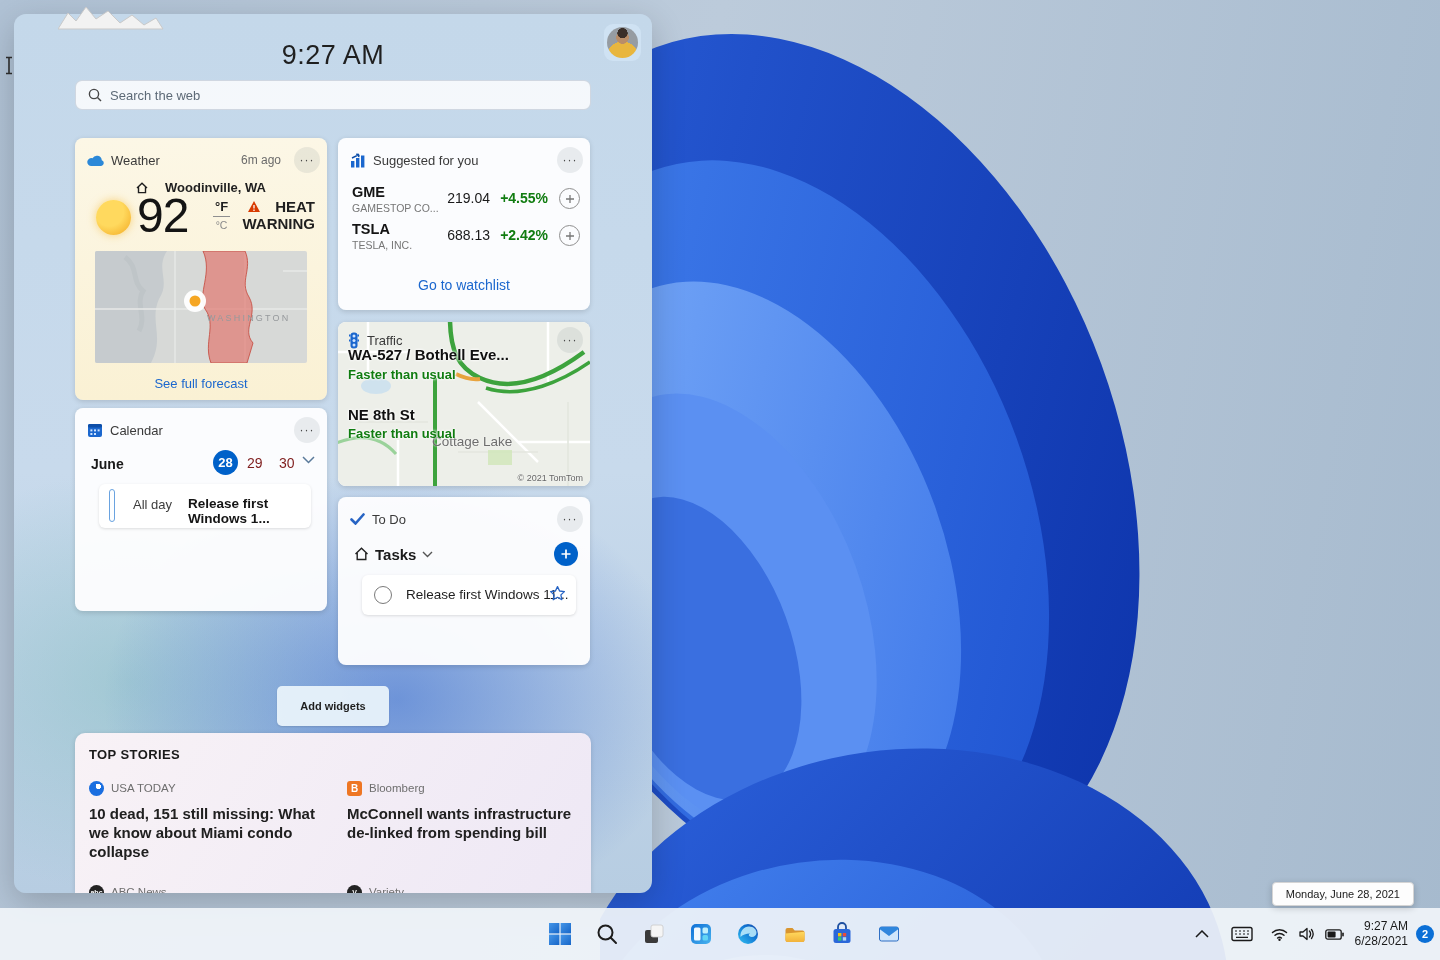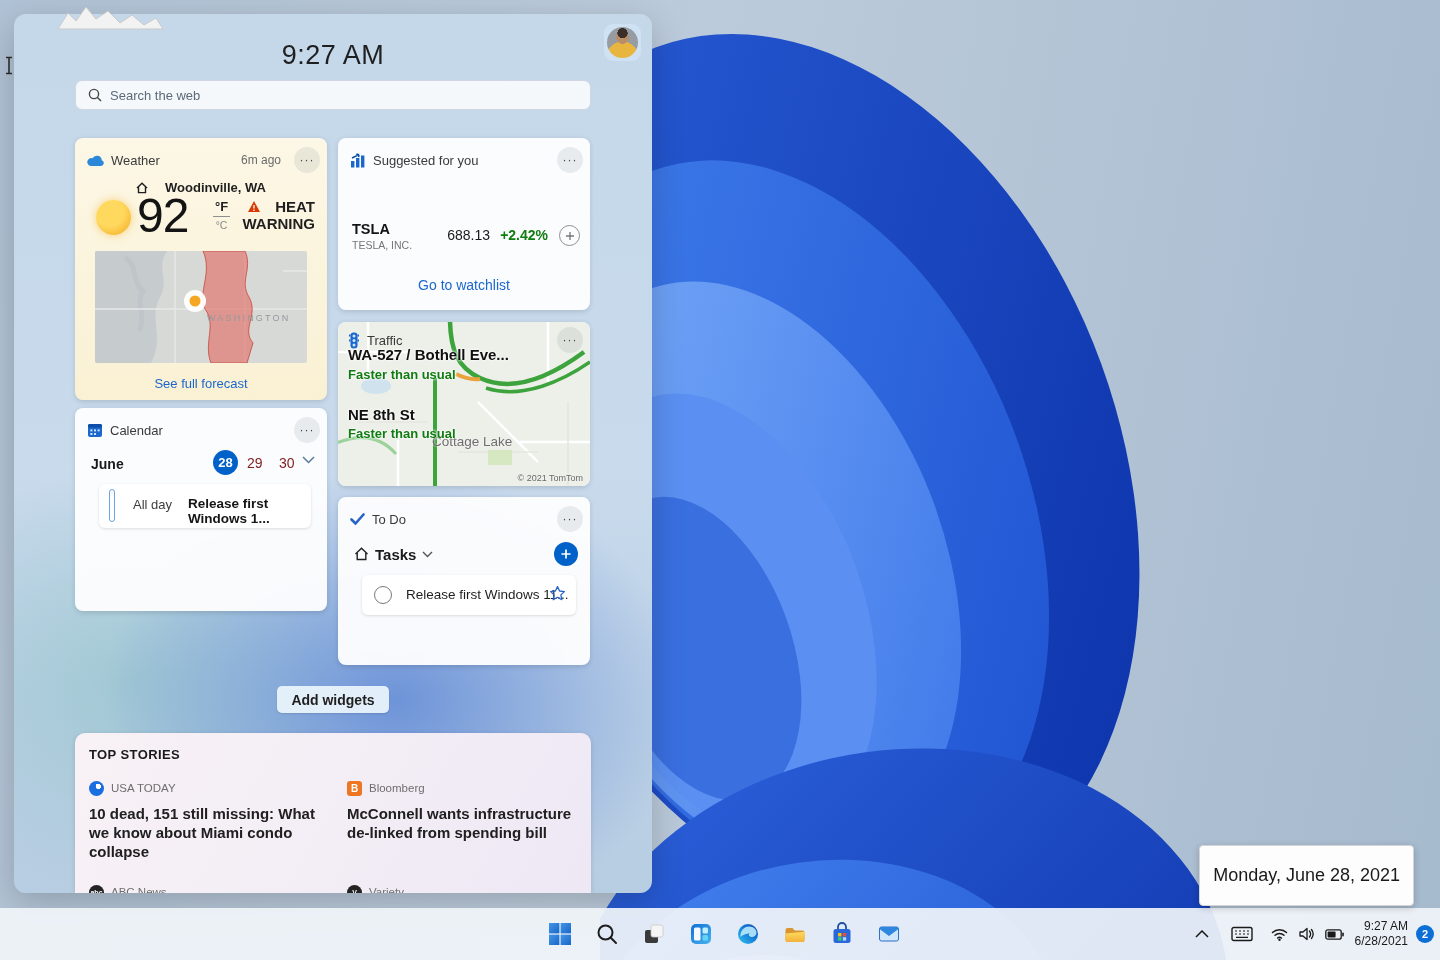--- a/index.html
+++ b/index.html
@@ -87,37 +87,37 @@
   .todo { left:324px; top:483px; width:252px; height:168px; }
   .todo-list-row { position:absolute; left:16px; right:12px; top:44px; height:26px; display:flex; align-items:center; gap:6px; }
   .todo-list-name { font-size:15px; font-weight:bold; color:#1a1a1a; }
   .todo-add { margin-left:auto; width:24px; height:24px; border-radius:50%; border:none; background:#0061c9; cursor:pointer; display:flex; align-items:center; justify-content:center; }
   .todo-item { position:absolute; left:24px; right:14px; top:78px; height:40px; background:#fff; border-radius:6px; box-shadow:0 1px 3px rgba(0,0,0,0.13); }
   .todo-check { position:absolute; left:12px; top:11px; width:18px; height:18px; border-radius:50%; border:1.5px solid #7a7a7a; background:transparent; cursor:pointer; }
   .todo-item-title { position:absolute; left:44px; top:12px; font-size:13.5px; color:#1f1f1f; }
   .todo-star { position:absolute; right:10px; top:10px; cursor:pointer; background:none; border:none; padding:0; }
 
   
-  .add-widgets { position:absolute; left:263px; top:672px; width:112px; height:27px; border:none; border-radius:5px; background:rgba(236,245,252,0.92); box-shadow:0 1px 2px rgba(0,0,0,0.12); font-family:"Liberation Sans",sans-serif; font-size:14px; font-weight:bold; color:#1f1f1f; cursor:pointer; }
+  .add-widgets { position:absolute; left:263px; top:672px; width:112px; height:40px; border:none; border-radius:5px; background:rgba(236,245,252,0.92); box-shadow:0 1px 2px rgba(0,0,0,0.12); font-family:"Liberation Sans",sans-serif; font-size:11px; font-weight:bold; color:#1f1f1f; cursor:pointer; }
 
   
   .topstories { position:absolute; left:61px; top:719px; width:516px; height:160px; border-radius:10px 10px 0 0; overflow:hidden; background:linear-gradient(120deg,#f8f2f6 0%,#eee8f5 100%); box-shadow:0 1.5px 5px rgba(0,0,0,0.13); }
   .ts-title { position:absolute; left:14px; top:14px; font-size:13px; font-weight:bold; letter-spacing:0.4px; color:#1a1a1a; }
   .ts-col-a { position:absolute; left:14px; top:46px; width:248px; }
   .ts-col-b { position:absolute; left:272px; top:46px; width:240px; }
   .ts-source { display:flex; align-items:center; gap:7px; font-size:11.5px; color:#6e6e6e; height:18px; }
   .logo-usatoday { width:15px; height:15px; border-radius:50%; background:radial-gradient(circle at 62% 36%, #fff 0 20%, rgba(0,0,0,0) 21%), #1a6ee0; }
   .logo-bloomberg { width:15px; height:15px; border-radius:3px; background:#ee7623; color:#fff; font-size:10px; font-weight:bold; text-align:center; line-height:15px; }
   .logo-dark-circle { width:15px; height:15px; border-radius:50%; background:#232323; color:#fff; font-size:7px; font-weight:bold; text-align:center; line-height:15px; }
   .ts-headline { margin-top:7px; font-size:15px; font-weight:bold; color:#202020; line-height:19px; cursor:pointer; }
   .ts-bottom-a { position:absolute; left:14px; top:150px; }
   .ts-bottom-b { position:absolute; left:272px; top:150px; }
 
   
-  .tooltip { position:absolute; right:26px; bottom:54px; padding:19px 13px; background:#fdfdfd; border:1px solid #d4d4d4; border-radius:4px; box-shadow:0 2px 7px rgba(0,0,0,0.20); font-size:18px; color:#1a1a1a; z-index:30; white-space:nowrap; }
+  .tooltip { position:absolute; right:26px; bottom:54px; padding:5px 13px; background:#fdfdfd; border:1px solid #d4d4d4; border-radius:4px; box-shadow:0 2px 7px rgba(0,0,0,0.20); font-size:11px; color:#1a1a1a; z-index:30; white-space:nowrap; }
 
   
   .taskbar { position:absolute; left:0; bottom:0; width:100%; height:52px; background:rgba(240,244,249,0.93); z-index:20; }
   .tb-center { position:absolute; left:540px; top:0; height:100%; display:flex; align-items:center; gap:7px; }
   .tb-btn { width:40px; height:40px; border:none; background:transparent; border-radius:6px; display:flex; align-items:center; justify-content:center; cursor:pointer; }
   .tray { position:absolute; right:6px; top:0; height:100%; display:flex; align-items:center; }
   .tray-btn { border:none; background:transparent; border-radius:5px; height:38px; display:flex; align-items:center; justify-content:center; cursor:pointer; }
   .tray-clock { text-align:right; font-size:12px; line-height:15px; color:#1a1a1a; padding:0 4px; cursor:pointer; }
   .badge { width:18px; height:18px; border-radius:50%; background:#0b6fd6; color:#fff; font-size:11px; font-weight:bold; display:flex; align-items:center; justify-content:center; margin-left:4px; cursor:pointer; }
 </style>
@@ -225,20 +225,31 @@
       <div class="card-header">
         <svg width="16" height="15" viewBox="0 0 16 15">
           <rect x="1" y="8" width="3.4" height="6.5" fill="#1b67ce"></rect>
           <rect x="6" y="5" width="3.4" height="9.5" fill="#1b67ce"></rect>
           <path d="M2,5 L9,1.6 M9,1.6 L6.2,1.2 M9,1.6 L8.6,4.2" stroke="#0d4ea8" stroke-width="1.5" fill="none"></path>
           <rect x="11" y="2.5" width="3.4" height="12" fill="#1b67ce"></rect>
         </svg>
         <span>Suggested for you</span>
         <button class="menu-btn">···</button>
       </div>
+      <div class="stock-row" style="top:44px;">
+        <span class="stock-symbol">GME</span>
+        <span class="stock-company">GAMESTOP CO...</span>
+        <span class="stock-price">219.04</span>
+        <span class="stock-change">+4.55%</span>
+        <button class="stock-add">
+          <svg width="10" height="10" viewBox="0 0 10 10">
+              <path d="M5,1 V9 M1,5 H9" stroke="#777" stroke-width="1.3"></path>
+            </svg>
+        </button>
+      </div>
       <div class="stock-row" style="top:81px;">
         <span class="stock-symbol">TSLA</span>
         <span class="stock-company">TESLA, INC.</span>
         <span class="stock-price">688.13</span>
         <span class="stock-change">+2.42%</span>
         <button class="stock-add">
           <svg width="10" height="10" viewBox="0 0 10 10">
               <path d="M5,1 V9 M1,5 H9" stroke="#777" stroke-width="1.3"></path>
             </svg>
         </button>

